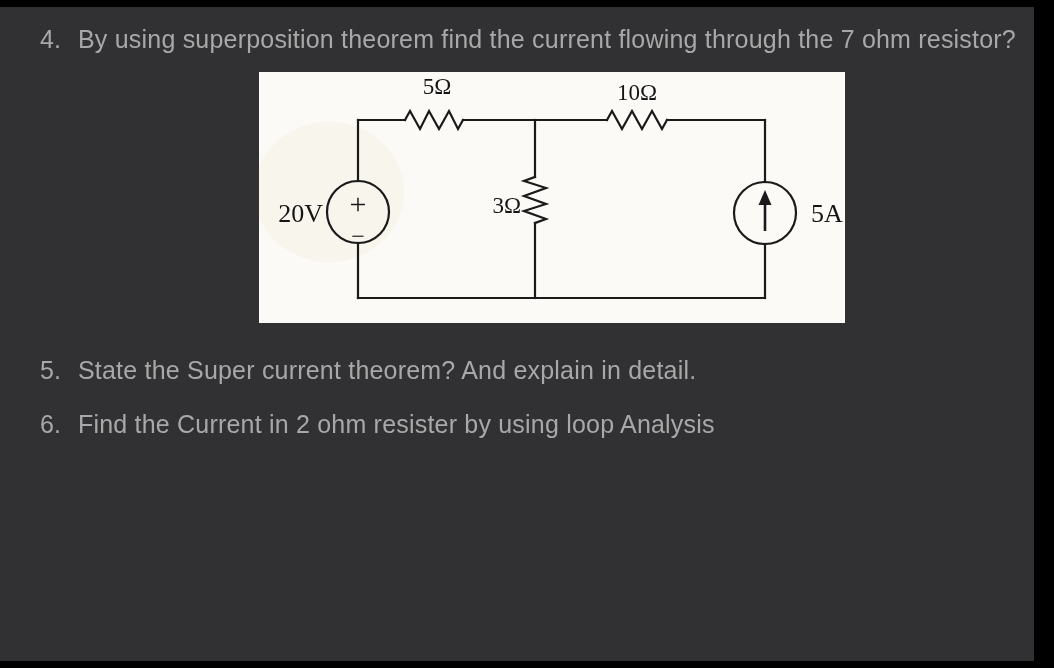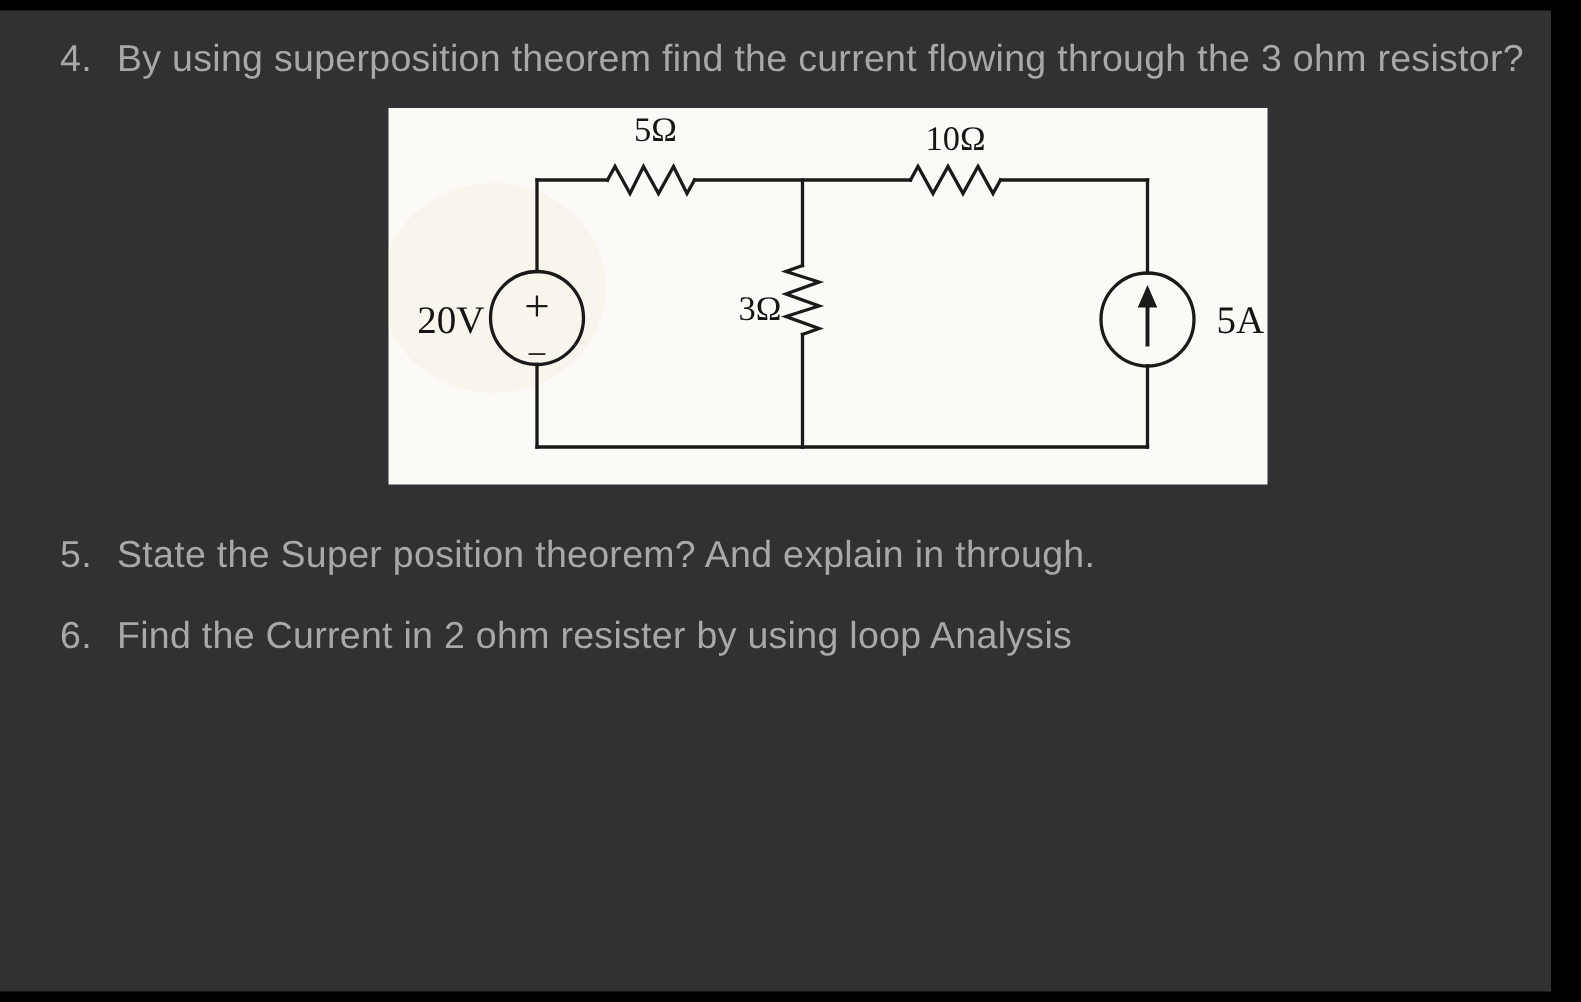--- a/index.html
+++ b/index.html
@@ -74,21 +74,21 @@
   .polarity { font-family: "Liberation Serif", serif; fill: #1a1a1a; }
 </style>
 </head>
 <body>
 
 <div id="stage">
   <div id="content">
 
     <div class="question" id="q4">
       <span class="q-num">4.</span>
-      <span class="q-text">By using superposition theorem find the current flowing through the 3 ohm resistor?</span>
+      <span class="q-text">By using superposition theorem find the current flowing through the 7 ohm resistor?</span>
     </div>
 
     <div id="circuit-box">
       <svg width="586" height="251" viewBox="0 0 586 251">
 
         <ellipse cx="70" cy="120" rx="75" ry="70" fill="#f3ecd9" opacity="0.35"></ellipse>
 
         <polyline class="wire" points="99,48 146,48"></polyline>
 
         <polyline class="wire" points="146,48 151,39 161,57 170,39 180,57 190,39 199,57 204,48"></polyline>
@@ -118,21 +118,21 @@
         <text class="comp-label lbl-res" x="178" y="22" text-anchor="middle">5Ω</text>
         <text class="comp-label lbl-res" x="378" y="28" text-anchor="middle">10Ω</text>
         <text class="comp-label lbl-res" x="262" y="141" text-anchor="end">3Ω</text>
         <text class="comp-label lbl-src" x="64" y="150" text-anchor="end">20V</text>
         <text class="comp-label lbl-src" x="552" y="150" text-anchor="start">5A</text>
       </svg>
     </div>
 
     <div class="question" id="q5">
       <span class="q-num">5.</span>
-      <span class="q-text">State the Super position theorem? And explain in through.</span>
+      <span class="q-text">State the Super current theorem? And explain in detail.</span>
     </div>
 
     <div class="question" id="q6">
       <span class="q-num">6.</span>
       <span class="q-text">Find the Current in 2 ohm resister by using loop Analysis</span>
     </div>
 
   </div>
 </div>
 

